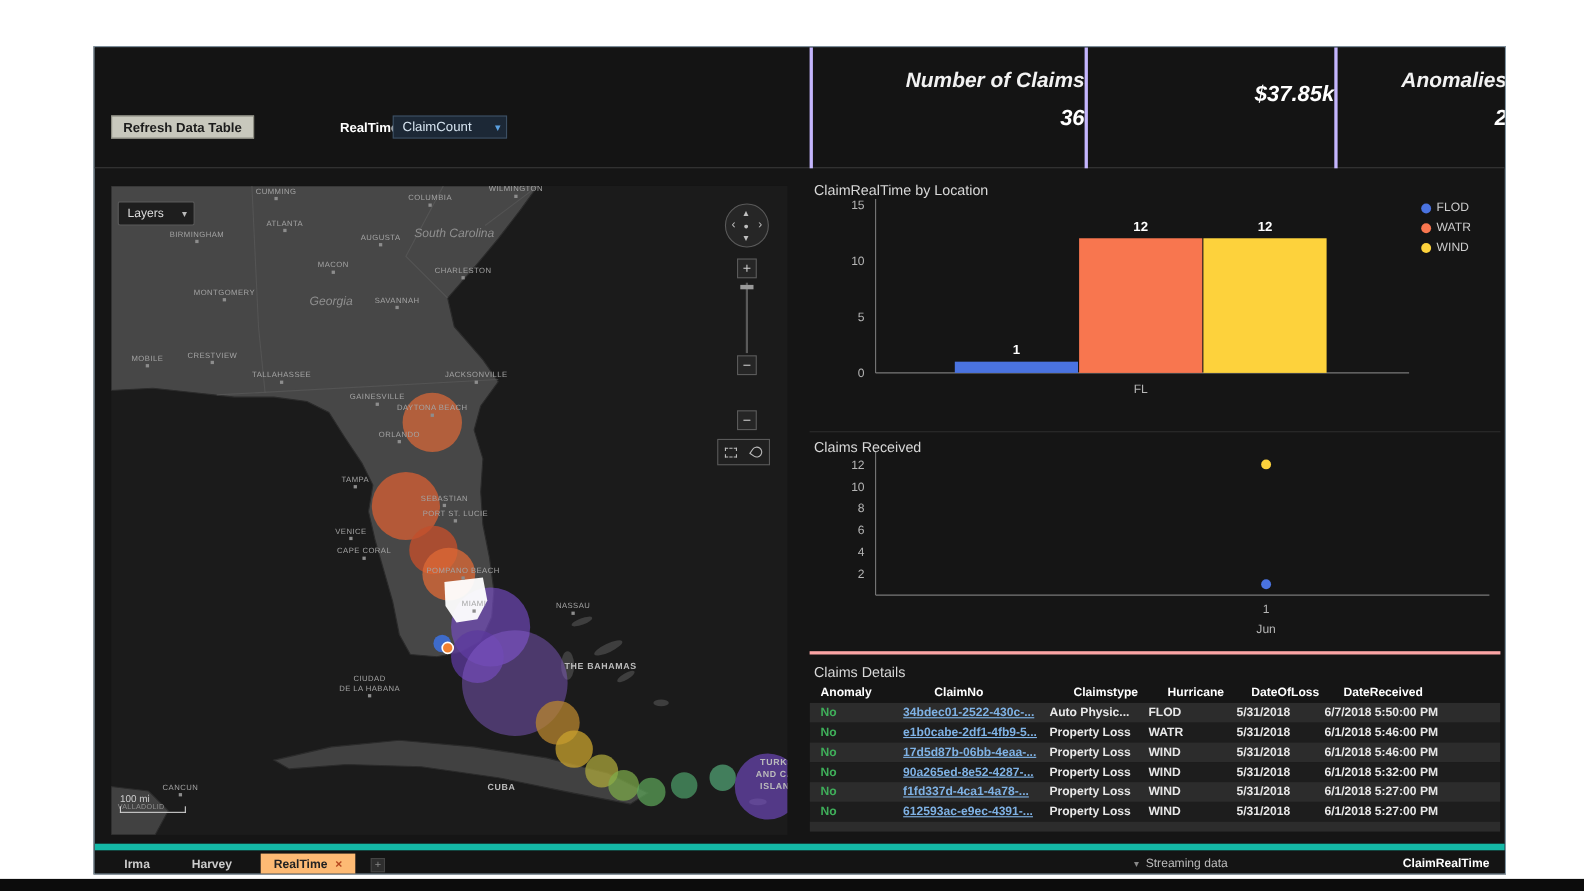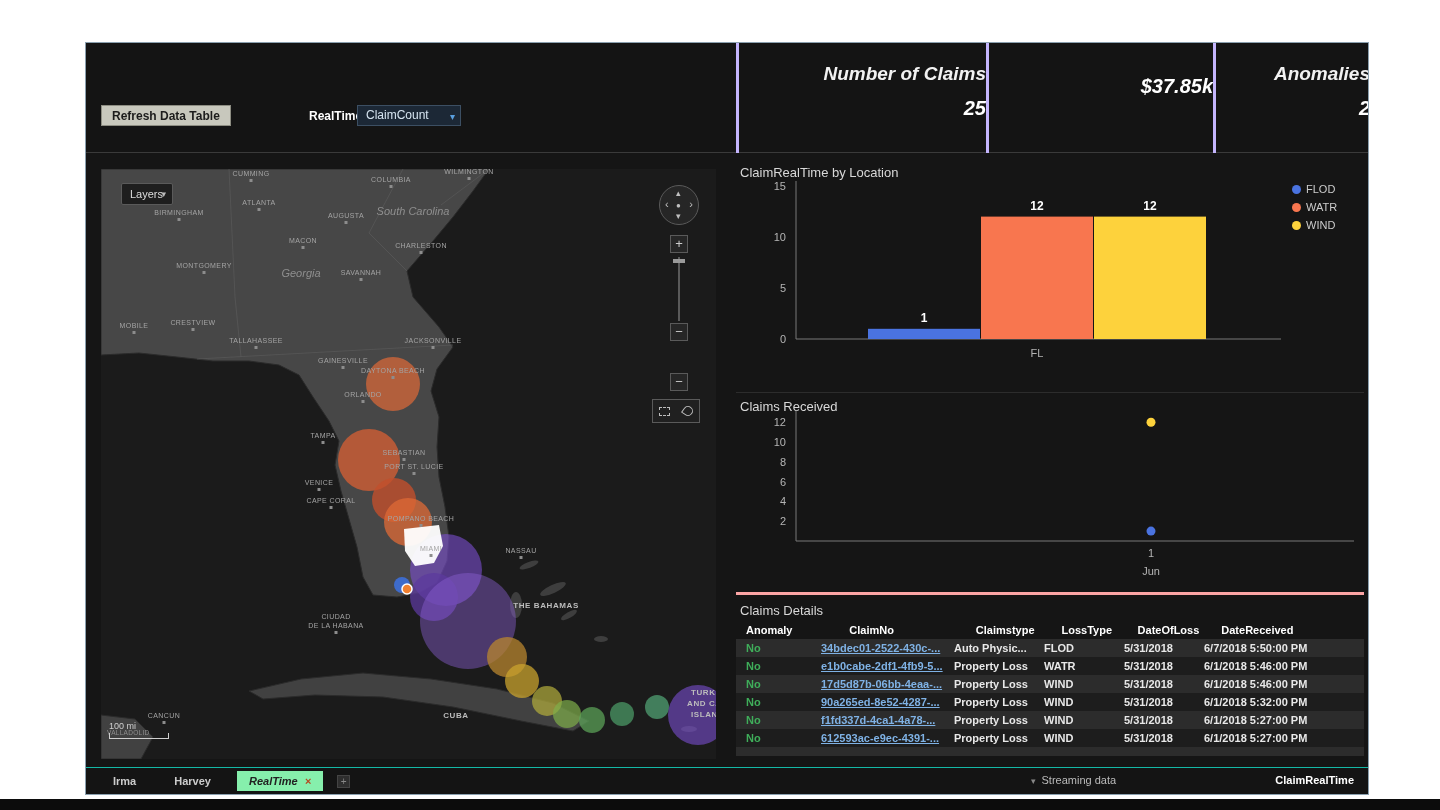--- a/index.html
+++ b/index.html
@@ -25,21 +25,21 @@
   
   .map-panel { position:absolute; left:15px; top:126px; width:615px; height:590px; background:#1a1a1a; overflow:hidden; }
   .map-panel svg { position:absolute; left:0; top:0; }
   .lbl-city { font-size:7px; fill:#a4a4a4; letter-spacing:.4px; }
   .lbl-city-small { font-size:6.5px; fill:#8f8f8f; letter-spacing:.3px; }
   .lbl-region { font-size:11px; fill:#8f8f8f; font-style:italic; }
   .lbl-water { font-size:8px; fill:#bcbcbc; font-weight:700; letter-spacing:.6px; }
   .city-marker { fill:#8d8d8d; }
   .state-line { stroke:#5f5f5f; stroke-width:1; opacity:.55; fill:none; }
 
-  .layers-btn { position:absolute; left:20px; top:14px; width:52px; height:22px; background:#1e1e1e; border:1px solid #5a5a5a; border-radius:2px; color:#dddddd; font-size:11px; line-height:20px; padding-left:8px; cursor:pointer; }
+  .layers-btn { position:absolute; left:6px; top:14px; width:70px; height:22px; background:#1e1e1e; border:1px solid #5a5a5a; border-radius:2px; color:#dddddd; font-size:11px; line-height:20px; padding-left:8px; cursor:pointer; }
   .layers-btn .lb-caret { position:absolute; right:6px; top:0; color:#bbbbbb; font-size:9px; }
 
   .compass { position:absolute; left:558px; top:16px; width:40px; height:40px; border-radius:50%; background:#262626; border:1px solid #5a5a5a; color:#c0c0c0; }
   .compass span { position:absolute; font-size:9px; line-height:9px; }
   .compass .c-up { left:16px; top:3px; } .compass .c-down { left:16px; bottom:3px; }
   .compass .c-left { left:5px; top:14px; font-size:11px; } .compass .c-right { right:5px; top:14px; font-size:11px; }
   .compass .c-dot { left:16px; top:15px; font-size:8px; }
 
   .zoom-btn { position:absolute; width:18px; height:18px; background:#262626; border:1px solid #5a5a5a; color:#cccccc; font-size:13px; line-height:16px; text-align:center; cursor:pointer; }
   .zoom-plus { left:569px; top:66px; } .zoom-minus { left:569px; top:154px; } .zoom-minus2 { left:569px; top:204px; }
@@ -73,24 +73,24 @@
   .table-rows { position:absolute; left:0; top:22px; width:628px; }
   .trow { display:flex; padding-left:10px; height:18px; line-height:18px; font-size:11px; white-space:nowrap; }
   .thead { font-weight:700; color:#ffffff; }
   .trow.odd { background:#2c2c2c; } .trow.even { background:#1d1d1d; }
   .trow.partial { height:9px; overflow:hidden; }
   .tcell { overflow:hidden; text-overflow:ellipsis; font-weight:700; color:#e8e8e8; }
   .tcell.c0 { color:#3fae5a; }
   .tcell.c1 { color:#7fb2e5; text-decoration:underline; cursor:pointer; }
 
   
-  .footer { position:absolute; left:0; bottom:0; width:100%; height:27px; background:#141414; border-top:1px solid #14b8a6; }
+  .footer { position:absolute; left:0; bottom:0; width:100%; height:27px; background:#141414; border-top:6px solid #14b8a6; }
   .tabs { position:absolute; left:15px; top:3px; display:flex; align-items:center; }
   .tab { padding:0 12px; height:20px; line-height:20px; font-size:11px; font-weight:700; color:#cccccc; margin-right:14px; cursor:pointer; }
-  .tab.active { background:#86efac; color:#222222;font-style:italic; }
+  .tab.active { background:#fdba74; color:#222222; }
   .tab-close { margin-left:7px; color:#b5471f; font-weight:700; }
   .add-tab { width:13px; height:13px; background:#2e2e2e; border:1px solid #444; color:#888; font-size:10px; line-height:11px; text-align:center; cursor:pointer; }
   .streaming { position:absolute; left:945px; top:6px; font-size:11px; color:#bbbbbb; }
   .streaming .chev { color:#888888; font-size:9px; margin-right:6px; }
   .source { position:absolute; right:14px; top:6px; font-size:11px; font-weight:700; color:#ffffff; }
 </style>
 </head>
 <body>
 
 <div class="frame">
@@ -98,21 +98,21 @@
   <div class="header">
     <button class="refresh-btn">Refresh Data Table</button>
     <span class="display-label">RealTime:</span>
     <div class="display-select">
       <span>ClaimCount</span>
       <span class="caret">▾</span>
     </div>
     <div class="kpi-row" id="kpi-row">
         <div class="kpi-cell">
           <div class="kpi-label">Number of Claims</div>
-          <div class="kpi-value">25</div>
+          <div class="kpi-value">36</div>
         </div>
         <div class="kpi-cell">
           <div class="kpi-value">$37.85k</div>
         </div>
         <div class="kpi-cell">
           <div class="kpi-label">Anomalies</div>
           <div class="kpi-value">2</div>
         </div>
       </div>
   </div>
@@ -305,21 +305,21 @@
       </svg>
   </div>
 
   <div class="panel table-panel">
     <div class="panel-title">Claims Details</div>
     <div class="table-rows" id="table-rows">
         <div class="trow thead">
           <span class="tcell" style="width: 75px; color: rgb(255, 255, 255);">Anomaly</span>
           <span class="tcell" style="width: 133px; color: rgb(255, 255, 255); margin-left: 32px;">ClaimNo</span>
           <span class="tcell" style="width: 90px; color: rgb(255, 255, 255);">Claimstype</span>
-          <span class="tcell" style="width: 80px; color: rgb(255, 255, 255);">LossType</span>
+          <span class="tcell" style="width: 80px; color: rgb(255, 255, 255);">Hurricane</span>
           <span class="tcell" style="width: 88px; color: rgb(255, 255, 255);">DateOfLoss</span>
           <span class="tcell" style="width: 150px; color: rgb(255, 255, 255);">DateReceived</span>
         </div>
         <div class="trow odd">
           <span class="tcell c0" style="width: 75px;">No</span>
           <span class="tcell c1" style="width: 133px;">34bdec01-2522-430c-...</span>
           <span class="tcell c2" style="width: 90px;">Auto Physic...</span>
           <span class="tcell c3" style="width: 80px;">FLOD</span>
           <span class="tcell c4" style="width: 80px;">5/31/2018</span>
           <span class="tcell c5" style="width: 150px;">6/7/2018 5:50:00 PM</span>

